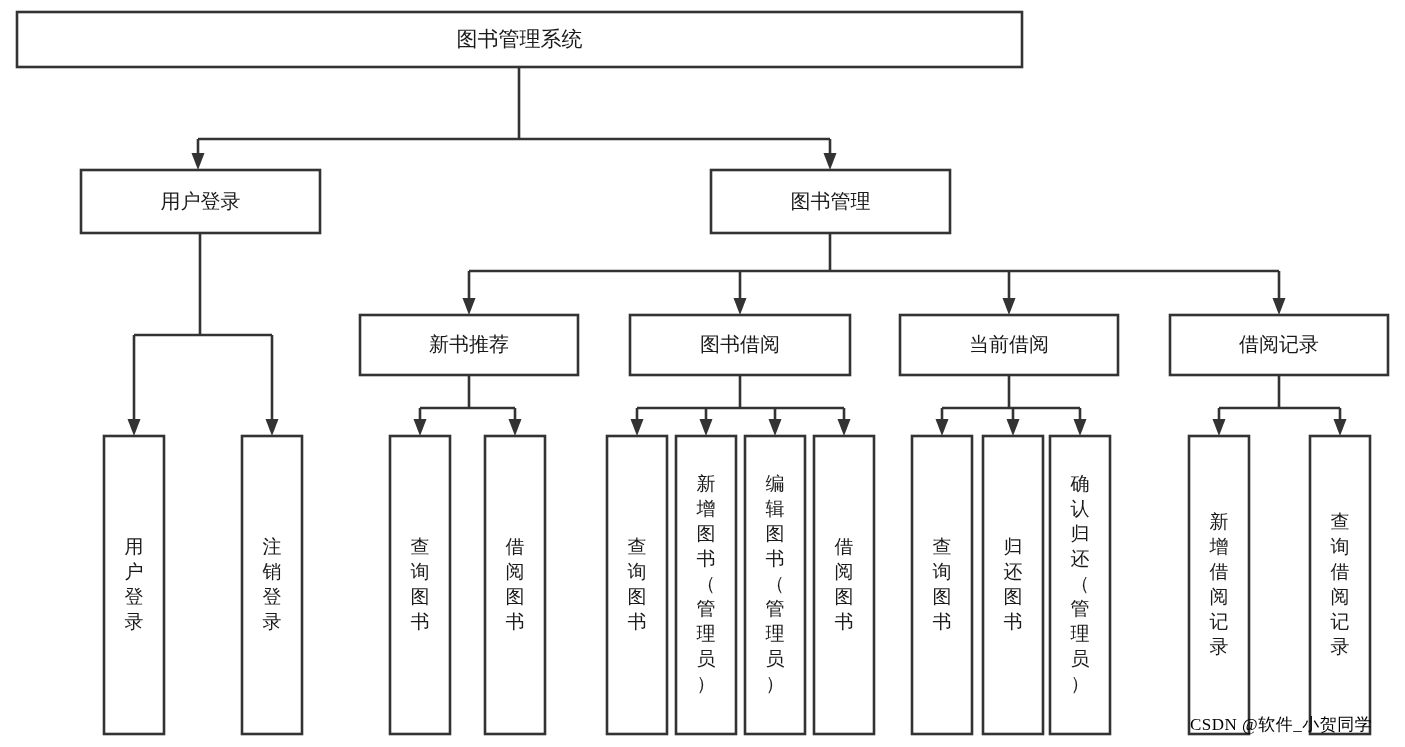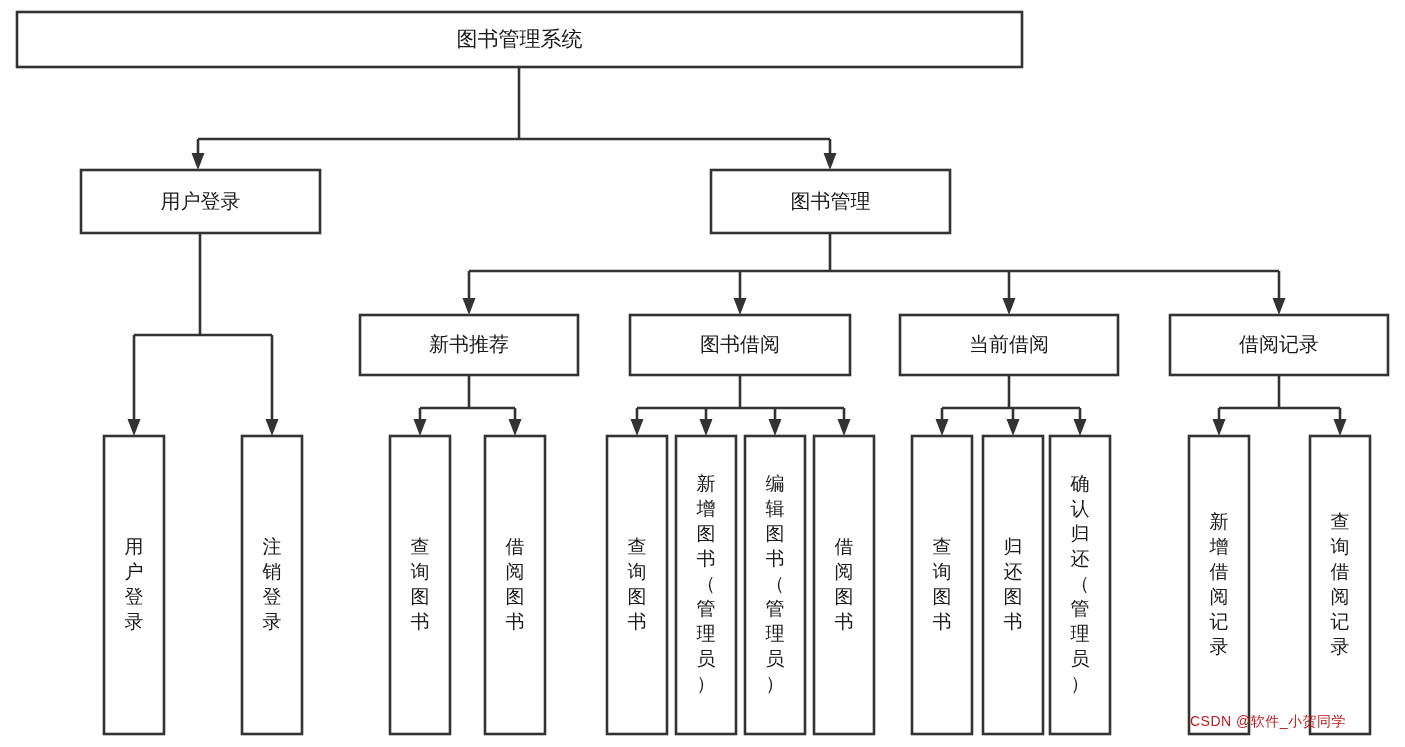--- a/index.html
+++ b/index.html
@@ -19,24 +19,24 @@
   }
   .label-root{font-size:21px;}
   .label-l2{font-size:20px;}
   .label-l3{font-size:20px;}
   .label-leaf{font-size:19px;}
   .connector{stroke:#333333;stroke-width:2.6;fill:none;}
   .arrow-head{fill:#333333;stroke:none;}
   .watermark{
     position:absolute;
     left:1190px;top:713px;
-    font-size:14px;
-    color:#b91c1c;
+    font-size:17px;
+    color:#000000;
     white-space:nowrap;
-    font-family:Liberation Sans, sans-serif;
+    font-family:Liberation Serif, serif;
     letter-spacing:0.5px;
   }
 </style>
 </head>
 <body>
 
 <div id="diagram-root">
   <svg id="tree" viewBox="0 0 1405 747" xmlns="http://www.w3.org/2000/svg">
     <g id="connectors-layer">
         <path d="M 519 67 L 519 139" class="connector"></path>

